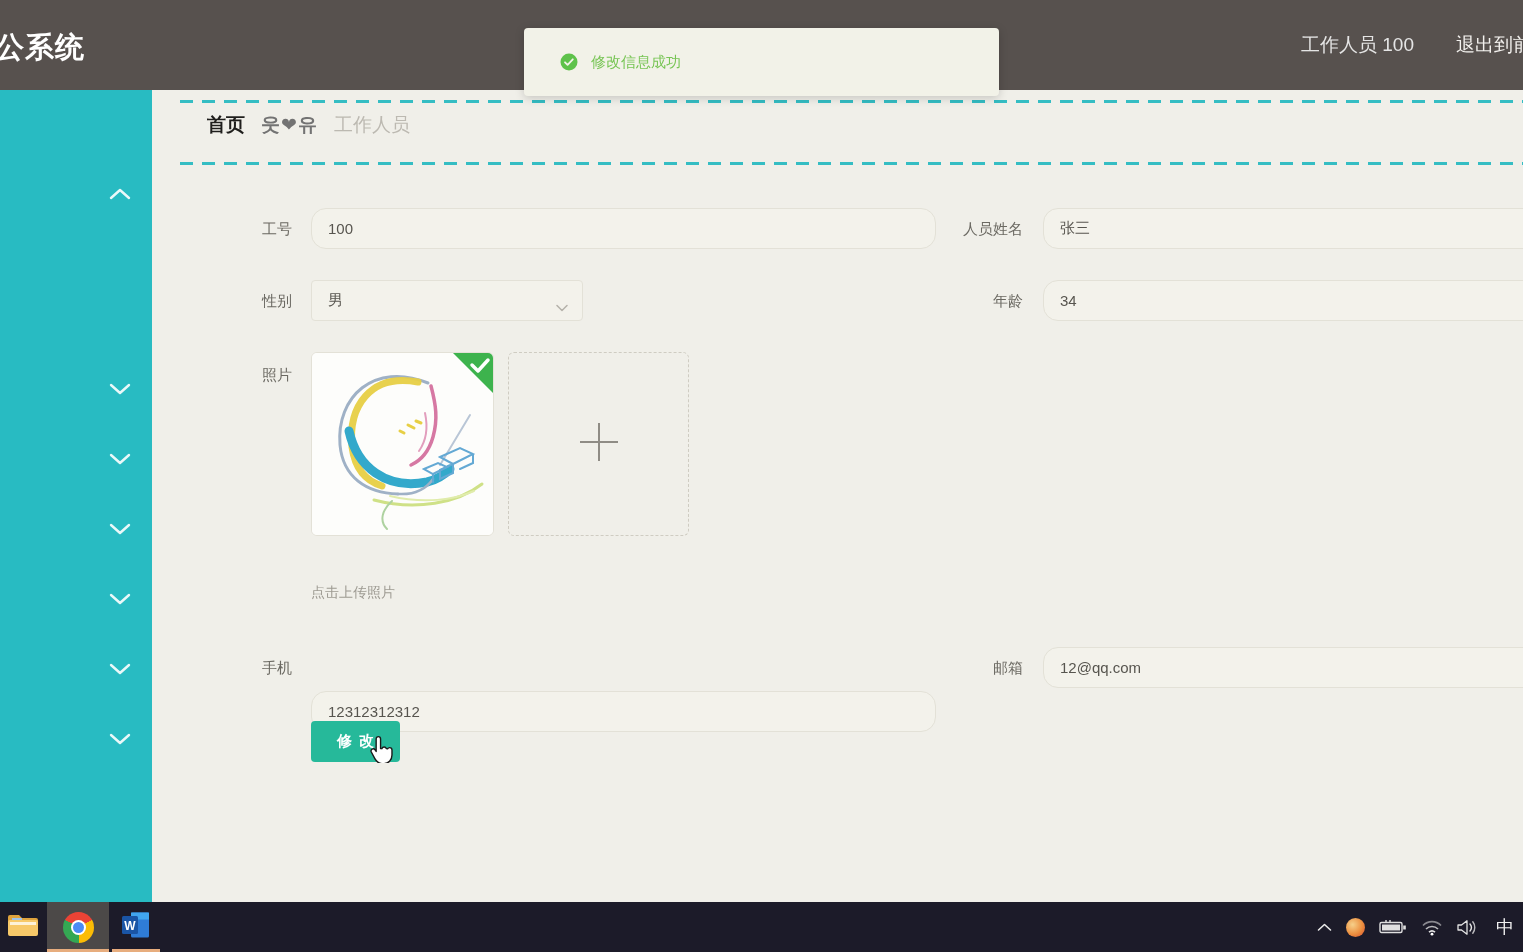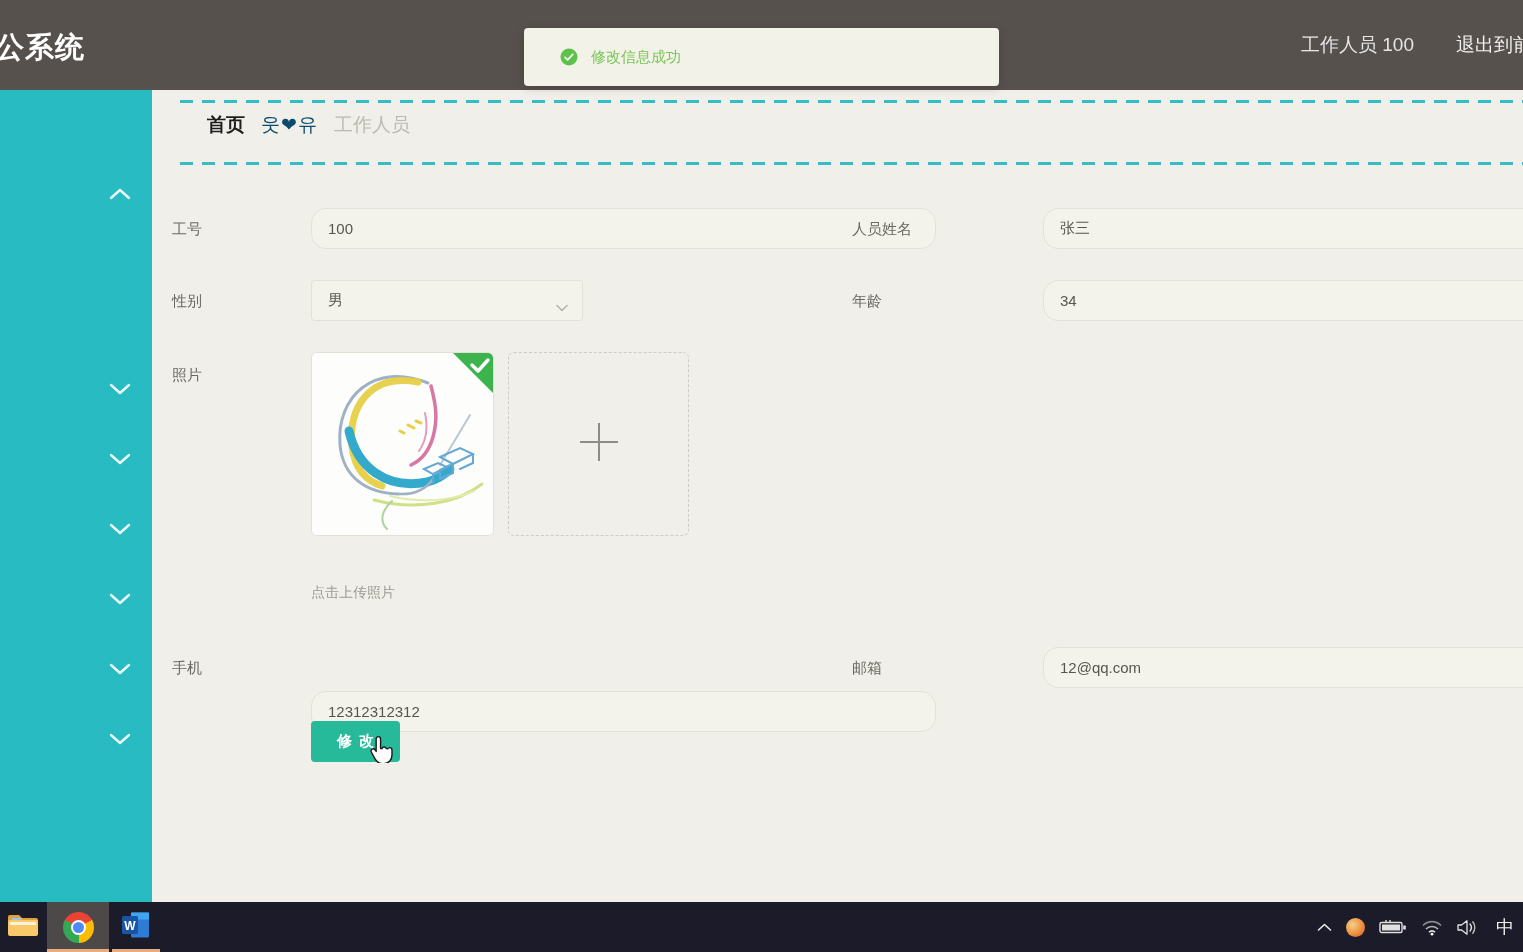--- a/index.html
+++ b/index.html
@@ -7,38 +7,38 @@
   body{font-family:"Liberation Sans","DejaVu Sans",sans-serif;background:#f0efe9}
   #app{position:relative;width:1523px;height:952px;overflow:hidden}
 
   
   .topbar{position:absolute;left:0;top:0;width:1523px;height:90px;background:#57514e}
   .logo{position:absolute;left:-5px;top:28px;color:#ffffff;font-size:29px;font-weight:bold;letter-spacing:1px;white-space:nowrap}
   .hdr-user{position:absolute;left:1301px;top:32px;color:#e5e5e5;font-size:19px;white-space:nowrap}
   .hdr-logout{position:absolute;left:1456px;top:32px;color:#f3f1ee;font-size:19px;white-space:nowrap;cursor:pointer}
 
   
-  .toast{position:absolute;left:524px;top:28px;width:475px;height:58px;background:#f2f2e8;border-radius:4px;
+  .toast{position:absolute;left:524px;top:28px;width:475px;height:68px;background:#f2f2e8;border-radius:4px;
          box-shadow:0 2px 10px rgba(0,0,0,.18);display:flex;align-items:center;padding-left:36px;gap:13px;z-index:8}
   .toast-msg{color:#78c555;font-size:15px}
 
   
   .sidebar{position:absolute;left:0;top:90px;width:152px;height:812px;background:#28bbc2}
   .chev{position:absolute;left:107px;width:26px;height:15px;cursor:pointer;display:flex;align-items:center;justify-content:center}
 
   
   .main{position:absolute;left:152px;top:90px;width:1434px;height:812px;overflow:hidden;background:#f0efe9}
   .dash{position:absolute;left:28px;width:1343px;height:3px;
         background:repeating-linear-gradient(90deg,#35bdc3 0 13px,transparent 13px 22px)}
   .breadcrumb{position:absolute;left:55px;top:22px;display:flex;align-items:center;gap:16px;font-size:19px;white-space:nowrap}
   .bc-home{color:#1f1e1c;font-weight:bold}
-  .bc-sep{color:#0c4a6e;font-weight:normal;letter-spacing:1px}
+  .bc-sep{color:#737373;font-weight:bold;letter-spacing:1px}
   .bc-cur{color:#bcb9b1}
 
-  .flabel{position:absolute;width:120px;left:20px;text-align:left;font-size:15px;color:#6b6962;line-height:41px;white-space:nowrap}
+  .flabel{position:absolute;width:120px;left:20px;text-align:right;font-size:15px;color:#6b6962;line-height:41px;white-space:nowrap}
   .flabel-r{width:171px;left:700px}
   .finput{position:absolute;height:41px;background:#f3f2eb;border:1px solid #e3e1d7;border-radius:15px;
           font-size:15px;color:#57554f;padding:12px 16px;font-family:inherit;outline:none}
   .fselect{position:absolute;height:41px;background:#f3f2eb;border:1px solid #e3e1d7;border-radius:4px;
            display:flex;align-items:center;padding:0 16px;font-size:15px;color:#57554f;cursor:pointer}
   .fselect .sel-caret{position:absolute;right:14px;top:17px}
 
   .photo-thumb{position:absolute;left:159px;top:262px;width:183px;height:184px;border:1px solid #e3e1d7;border-radius:6px;
                overflow:hidden;background:#fdfdfb;cursor:pointer}
   .upload-box{position:absolute;left:356px;top:262px;width:181px;height:184px;border:1px dashed #cfccc2;border-radius:6px;

